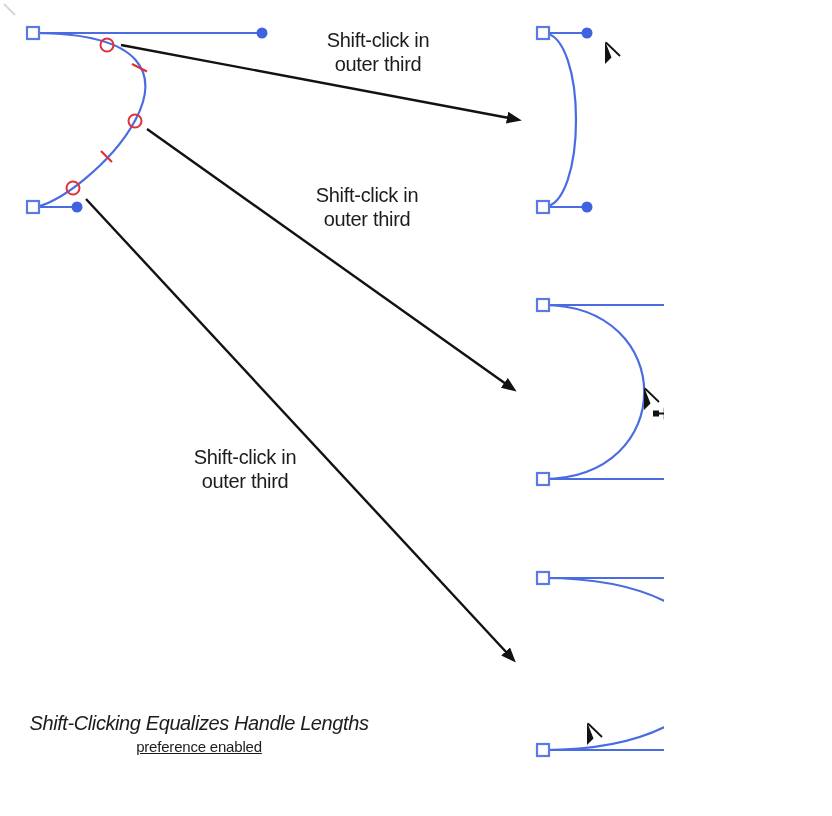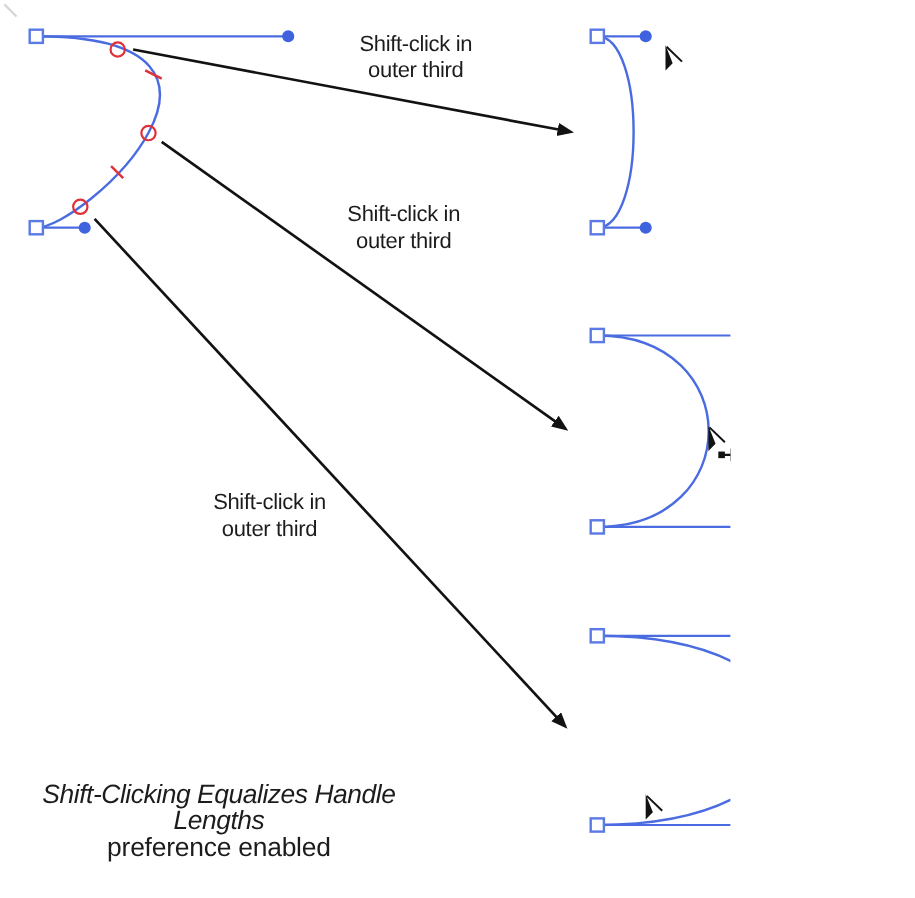--- a/index.html
+++ b/index.html
@@ -35,29 +35,30 @@
     position: absolute;
     left: 5px;
     top: 711px;
     width: 388px;
     text-align: center;
     color: var(--text, #1c1c1c);
   }
   #caption .cap-title {
     display: block;
     font-style: italic;
-    font-size: 24px;
+    font-size: 20px;
     line-height: 24px;
     letter-spacing: -0.4px;
   }
   #caption .cap-subtitle {
     display: block;
-    font-size: 24px;
+    font-size: 15px;
     line-height: 24px;
     letter-spacing: -0.2px;
+    text-decoration: underline;
   }
   
   .blue-line   { stroke: var(--path-blue, #4a6ce0); stroke-width: 2; fill: none; }
   .blue-curve  { stroke: var(--path-blue, #4a6ce0); stroke-width: 2.2; fill: none; }
   .blue-dot    { fill: var(--dot-blue, #3f63de); stroke: none; }
   .anchor-sq   { fill: #ffffff; stroke: var(--anchor-blue, #5b7ae6); stroke-width: 2.2; }
   .red-circle  { stroke: var(--marker-red, #e03038); stroke-width: 2; fill: none; }
   .red-tick    { stroke: var(--marker-red, #e03038); stroke-width: 2.2; fill: none; }
   .arrow-line  { stroke: var(--arrow-black, #111111); stroke-width: 2.4; fill: none; }
   .cursor-fill { fill: var(--arrow-black, #111111); }

